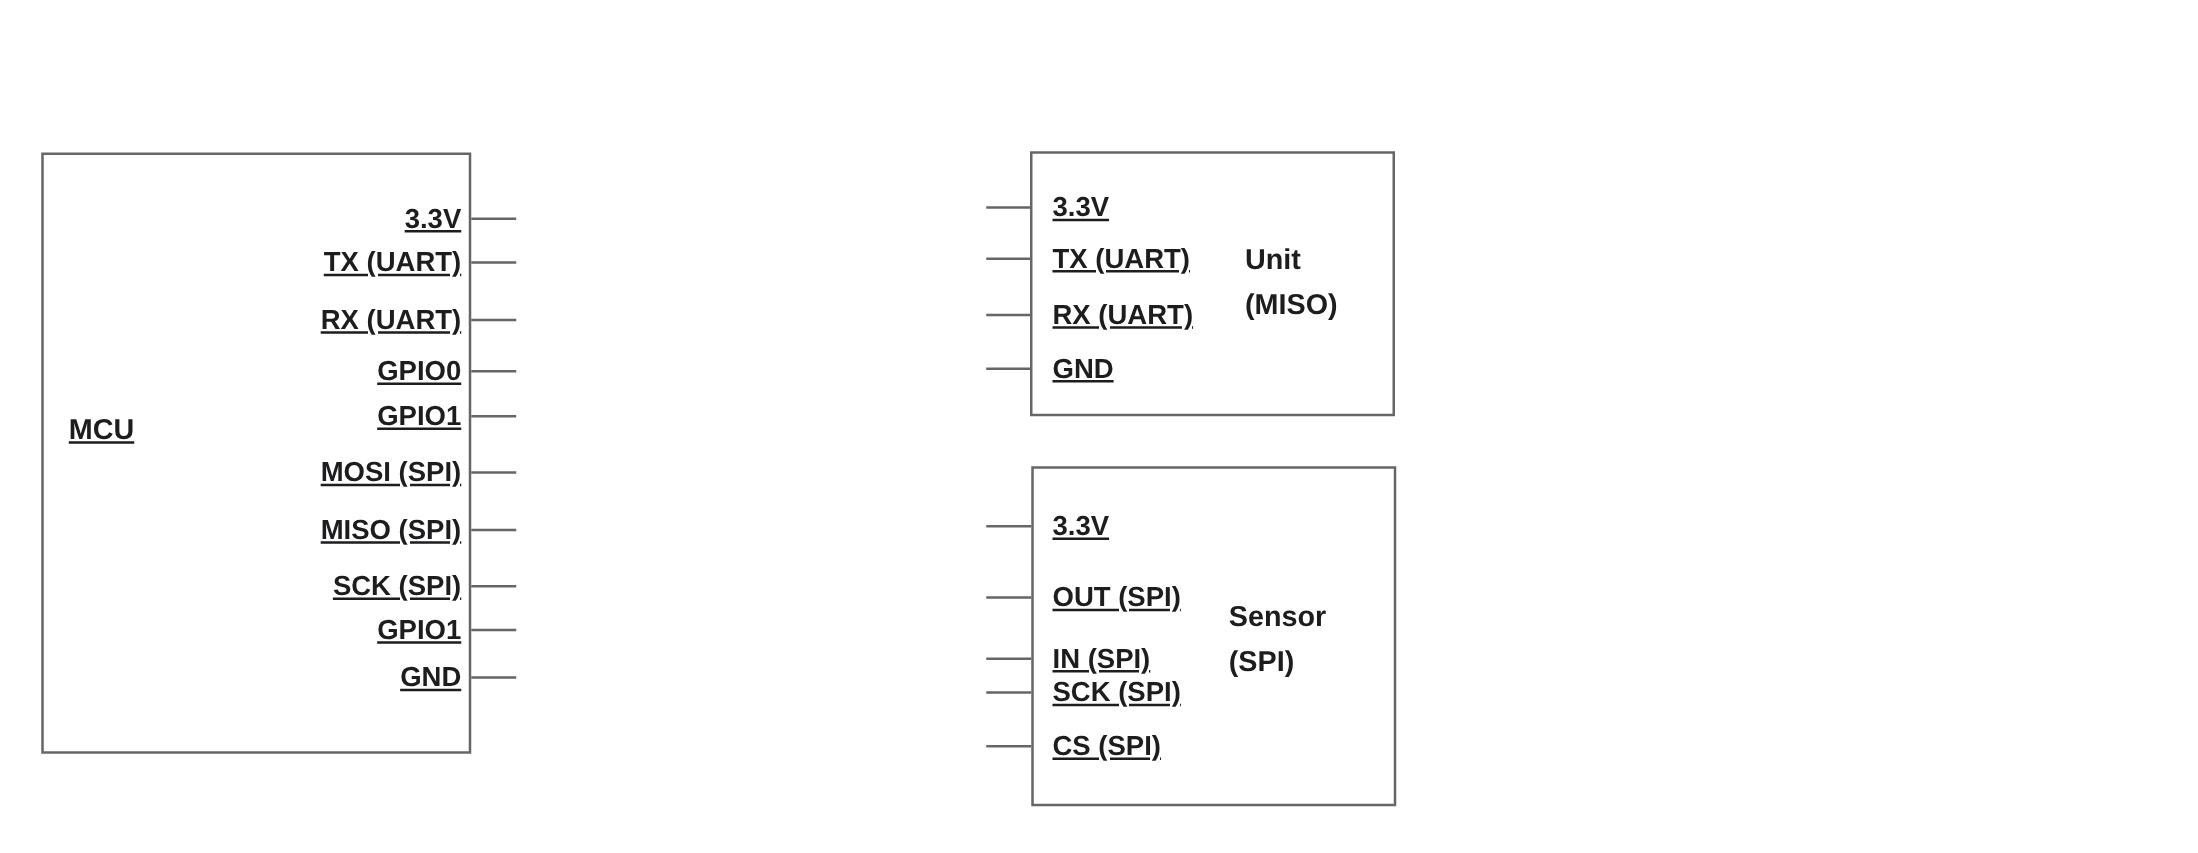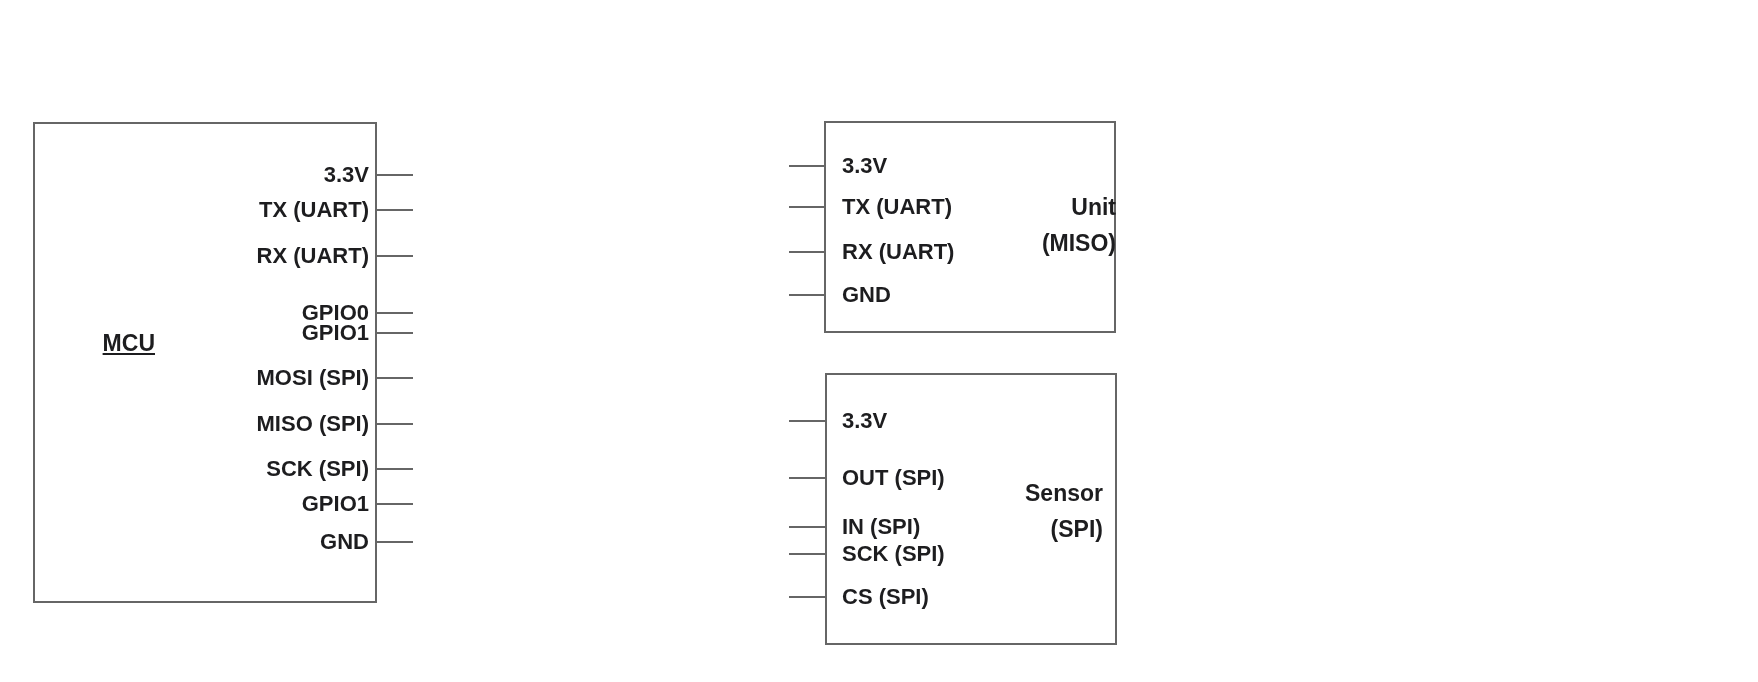--- a/index.html
+++ b/index.html
@@ -38,41 +38,42 @@
     background: transparent;
   }
   .mcu-box    { left: 33px;  top: 122px; width: 344px; height: 481px; }
   .unit-box   { left: 824px; top: 121px; width: 292px; height: 212px; }
   .sensor-box { left: 825px; top: 373px; width: 292px; height: 272px; }
 
   .comp-label {
     position: absolute;
     font-size: 23px;
     font-weight: 600;
-    text-align: right;
+    text-align: left;
     color: var(--color-text, #1d1d1f);
   }
   .mcu-label    { left: 55px;  top: 329px; width: 100px; height: 28px; line-height: 28px; text-decoration: underline; }
   .unit-label   { left: 996px; top: 189px; width: 120px; line-height: 36px; }
   .sensor-label { left: 983px; top: 475px; width: 120px; line-height: 36px; }
   .comp-label span { display: block; }
 
   .pin-row {
     position: absolute;
     height: 28px;
     display: flex;
     align-items: center;
   }
   .pin-row.mcu { left: 40px; width: 373px; justify-content: flex-end; }
   .pin-row.ext { left: 789px; }
   .pin-label {
     font-size: 22px;
     font-weight: 600;
     white-space: nowrap;
     color: var(--color-text, #1d1d1f);
+    text-decoration: underline;
   }
   .stub {
     height: 2px;
     flex: 0 0 36px;
     width: 36px;
     background: var(--color-line, #666);
   }
   .stub.right { margin-left: 8px; }
   .stub.left  { margin-right: 17px; }
 </style>
@@ -90,21 +91,21 @@
     <span class="stub right"></span>
   </div>
   <div class="pin-row mcu" style="top:196px">
     <span class="pin-label">TX (UART)</span>
     <span class="stub right"></span>
   </div>
   <div class="pin-row mcu" style="top:242px">
     <span class="pin-label">RX (UART)</span>
     <span class="stub right"></span>
   </div>
-  <div class="pin-row mcu" style="top:299px">
+  <div class="pin-row mcu" style="top:283px">
     <span class="pin-label">GPIO0</span>
     <span class="stub right"></span>
   </div>
   <div class="pin-row mcu" style="top:319px">
     <span class="pin-label">GPIO1</span>
     <span class="stub right"></span>
   </div>
   <div class="pin-row mcu" style="top:410px">
     <span class="pin-label">MISO (SPI)</span>
     <span class="stub right"></span>

